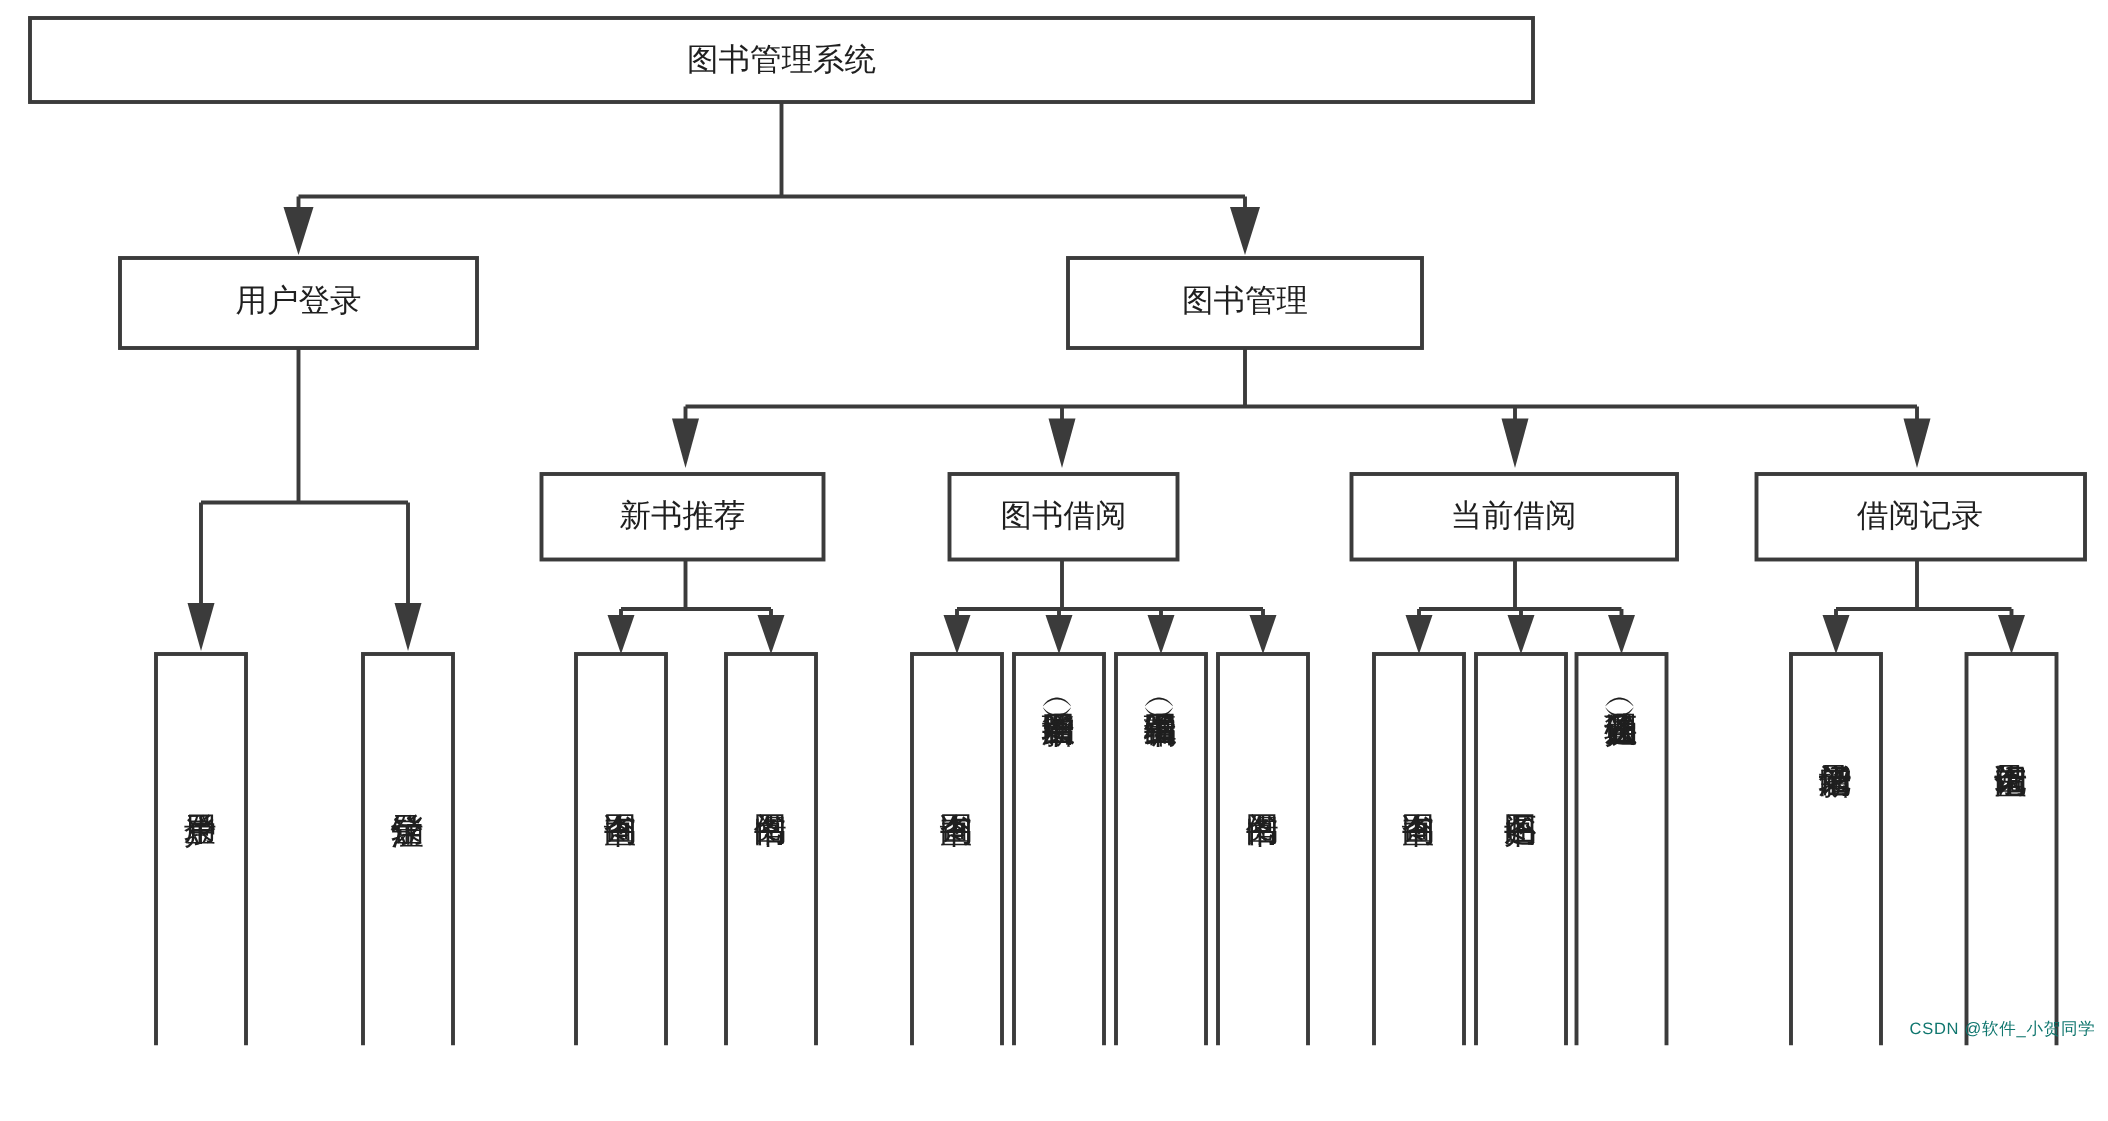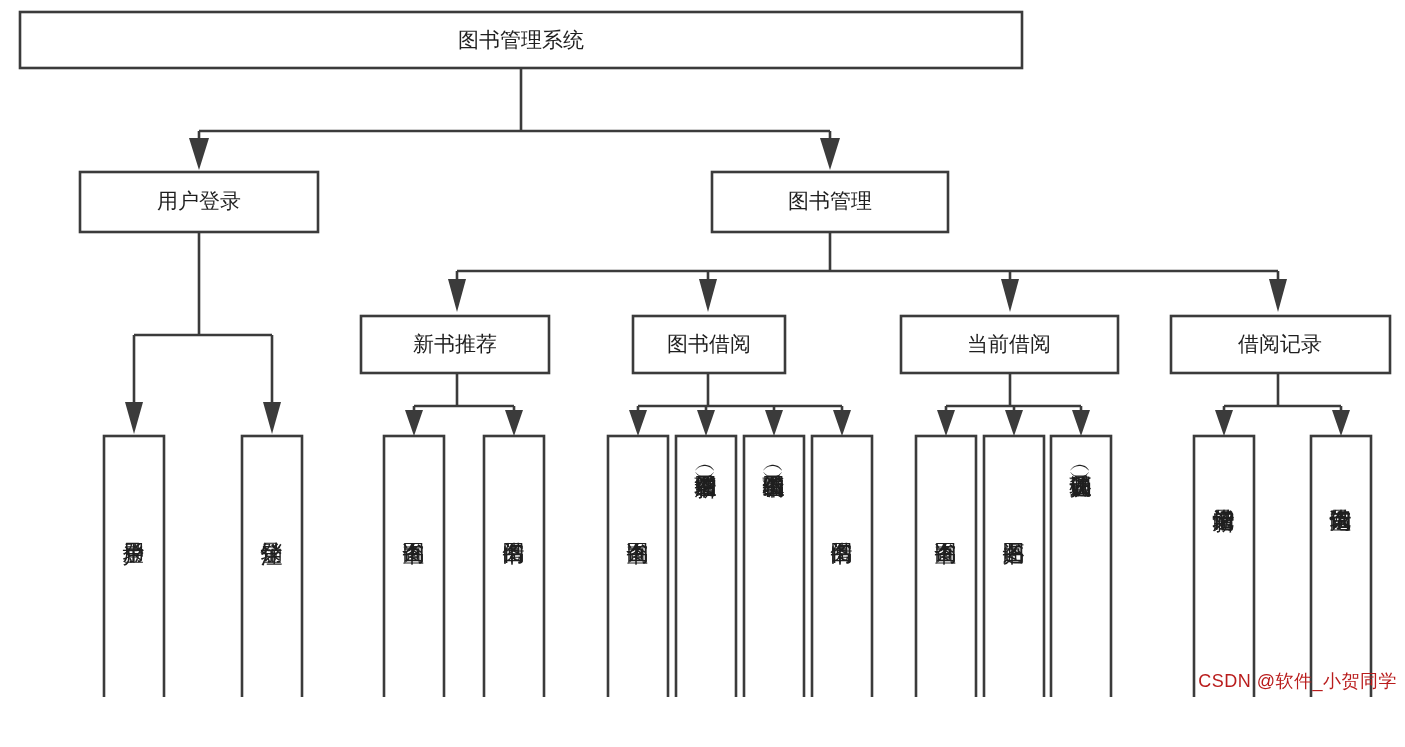--- a/index.html
+++ b/index.html
@@ -52,22 +52,22 @@
     font-family: "Liberation Sans", "DejaVu Sans", sans-serif;
     font-size: 22px;
     fill: #1f1f1f;
     text-anchor: middle;
   }
   .watermark-text {
     position: absolute;
     right: 8px;
     bottom: 4px;
     font-family: "Liberation Sans", "DejaVu Sans", sans-serif;
-    font-size: 18px;
-    color: #b91c1c;
+    font-size: 11px;
+    color: #0f766e;
     letter-spacing: 0.5px;
     white-space: nowrap;
     pointer-events: none;
   }
 </style>
 </head>
 <body>
 
 <div id="diagram-root">
 

